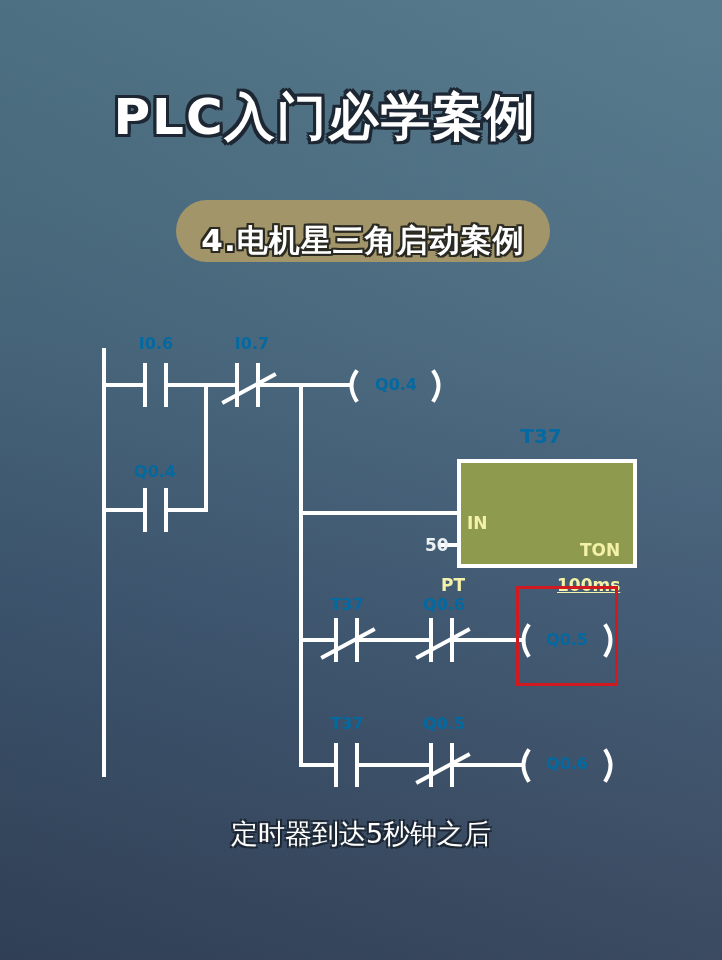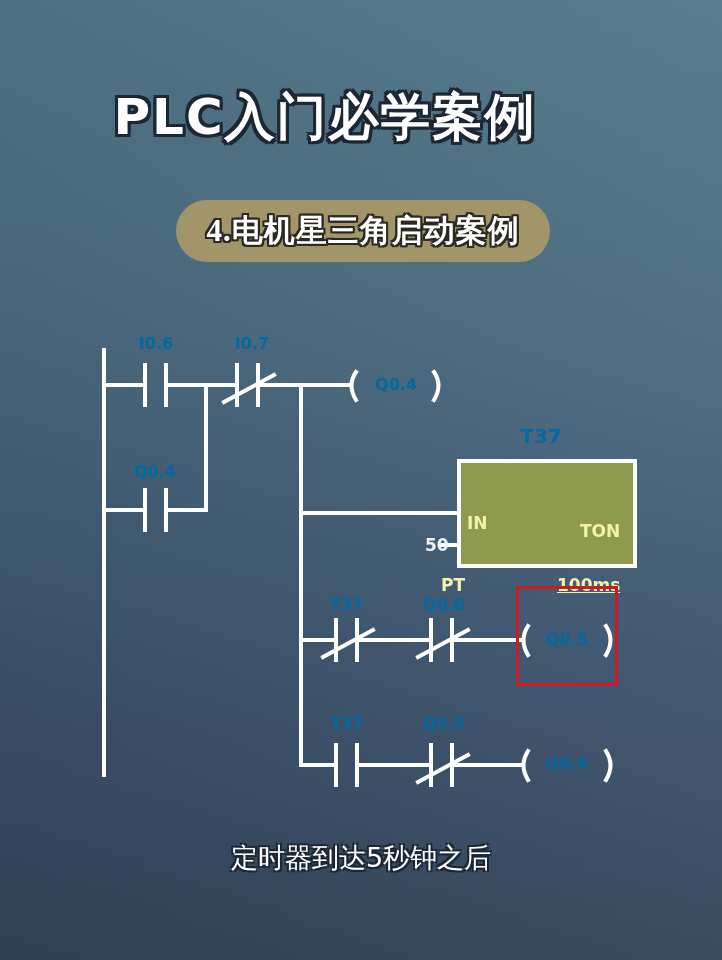--- a/index.html
+++ b/index.html
@@ -15,21 +15,21 @@
   }
   .title {
     position: absolute; left: 0; width: 650px; top: 84px; text-align: center;
     font-size: 50px; font-weight: bold; color: #ffffff; letter-spacing: 2px;
     text-shadow: -3px -3px 0 #1d2733, 3px -3px 0 #1d2733, -3px 3px 0 #1d2733, 3px 3px 0 #1d2733,
                  0 3px 0 #1d2733, 0 -3px 0 #1d2733, 3px 0 0 #1d2733, -3px 0 0 #1d2733;
   }
   .subtitle-pill {
     position: absolute; left: 176px; top: 200px; width: 374px; height: 62px;
     border-radius: 31px; background: #a3956a;
-    display: flex; align-items: center; justify-content: center; font-family: Liberation Serif, serif;
+    display: flex; align-items: flex-end; justify-content: center;
   }
   .subtitle-pill span {
     font-size: 31px; font-weight: bold; color: #ffffff; letter-spacing: 1px;
     text-shadow: -2px -2px 0 #2a2a22, 2px -2px 0 #2a2a22, -2px 2px 0 #2a2a22, 2px 2px 0 #2a2a22,
                  0 2px 0 #2a2a22, 0 -2px 0 #2a2a22, 2px 0 0 #2a2a22, -2px 0 0 #2a2a22;
   }
   svg.ladder { position: absolute; left: 0; top: 0; }
   .lbl {
     position: absolute; font-size: 16px; font-weight: bold; color: #0369a1;
     transform: translateX(-50%); white-space: nowrap;
@@ -41,21 +41,20 @@
   }
   .pt-val { position: absolute; font-size: 17px; font-weight: bold; color: #ecf1f4; }
   .highlight {
     position: absolute; left: 516px; top: 586px; width: 102px; height: 100px;
     border: 3px solid #d11a1f; box-sizing: border-box;
   }
   .caption {
     position: absolute; left: 0; width: 722px; top: 816px; text-align: center;
     font-size: 27px; color: #ffffff;
     text-shadow: -2px -2px 0 #1d2733, 2px -2px 0 #1d2733, -2px 2px 0 #1d2733, 2px 2px 0 #1d2733;
-    margin-top: 24px;
   }
 </style>
 </head>
 <body>
 
 <div class="bg-tint"></div>
 
 <div class="title">PLC入门必学案例</div>
 
 <div class="subtitle-pill">
@@ -125,21 +124,21 @@
   <rect x="459" y="461" width="176" height="105" fill="#8e9a4e" stroke="#ffffff" stroke-width="4"></rect>
 </svg>
 
 <div class="lbl" style="left:156px; top:334px;">I0.6</div>
 <div class="lbl" style="left:252px; top:334px;">I0.7</div>
 <div class="lbl" style="left:155px; top:462px;">Q0.4</div>
 <div class="lbl coil-lbl" style="left:396px; top:375px;">Q0.4</div>
 
 <div class="lbl timer-name" style="left:541px; top:424px;">T37</div>
 <div class="box-txt" style="left:467px; top:473px;">IN</div>
-<div class="box-txt" style="left:580px; top:481px;">TON</div>
+<div class="box-txt" style="left:580px; top:500px;">TON</div>
 <div class="box-txt" style="left:441px; top:535px;">PT</div>
 <div class="box-txt" style="left:557px; top:535px;text-decoration:underline;">100ms</div>
 <div class="pt-val" style="left:409px; top:535px;margin-left:16px;">50</div>
 
 <div class="lbl" style="left:347px; top:595px;">T37</div>
 <div class="lbl" style="left:444px; top:595px;">Q0.6</div>
 <div class="lbl coil-lbl" style="left:567px; top:630px;">Q0.5</div>
 <div class="highlight"></div>
 
 <div class="lbl" style="left:347px; top:714px;">T37</div>

